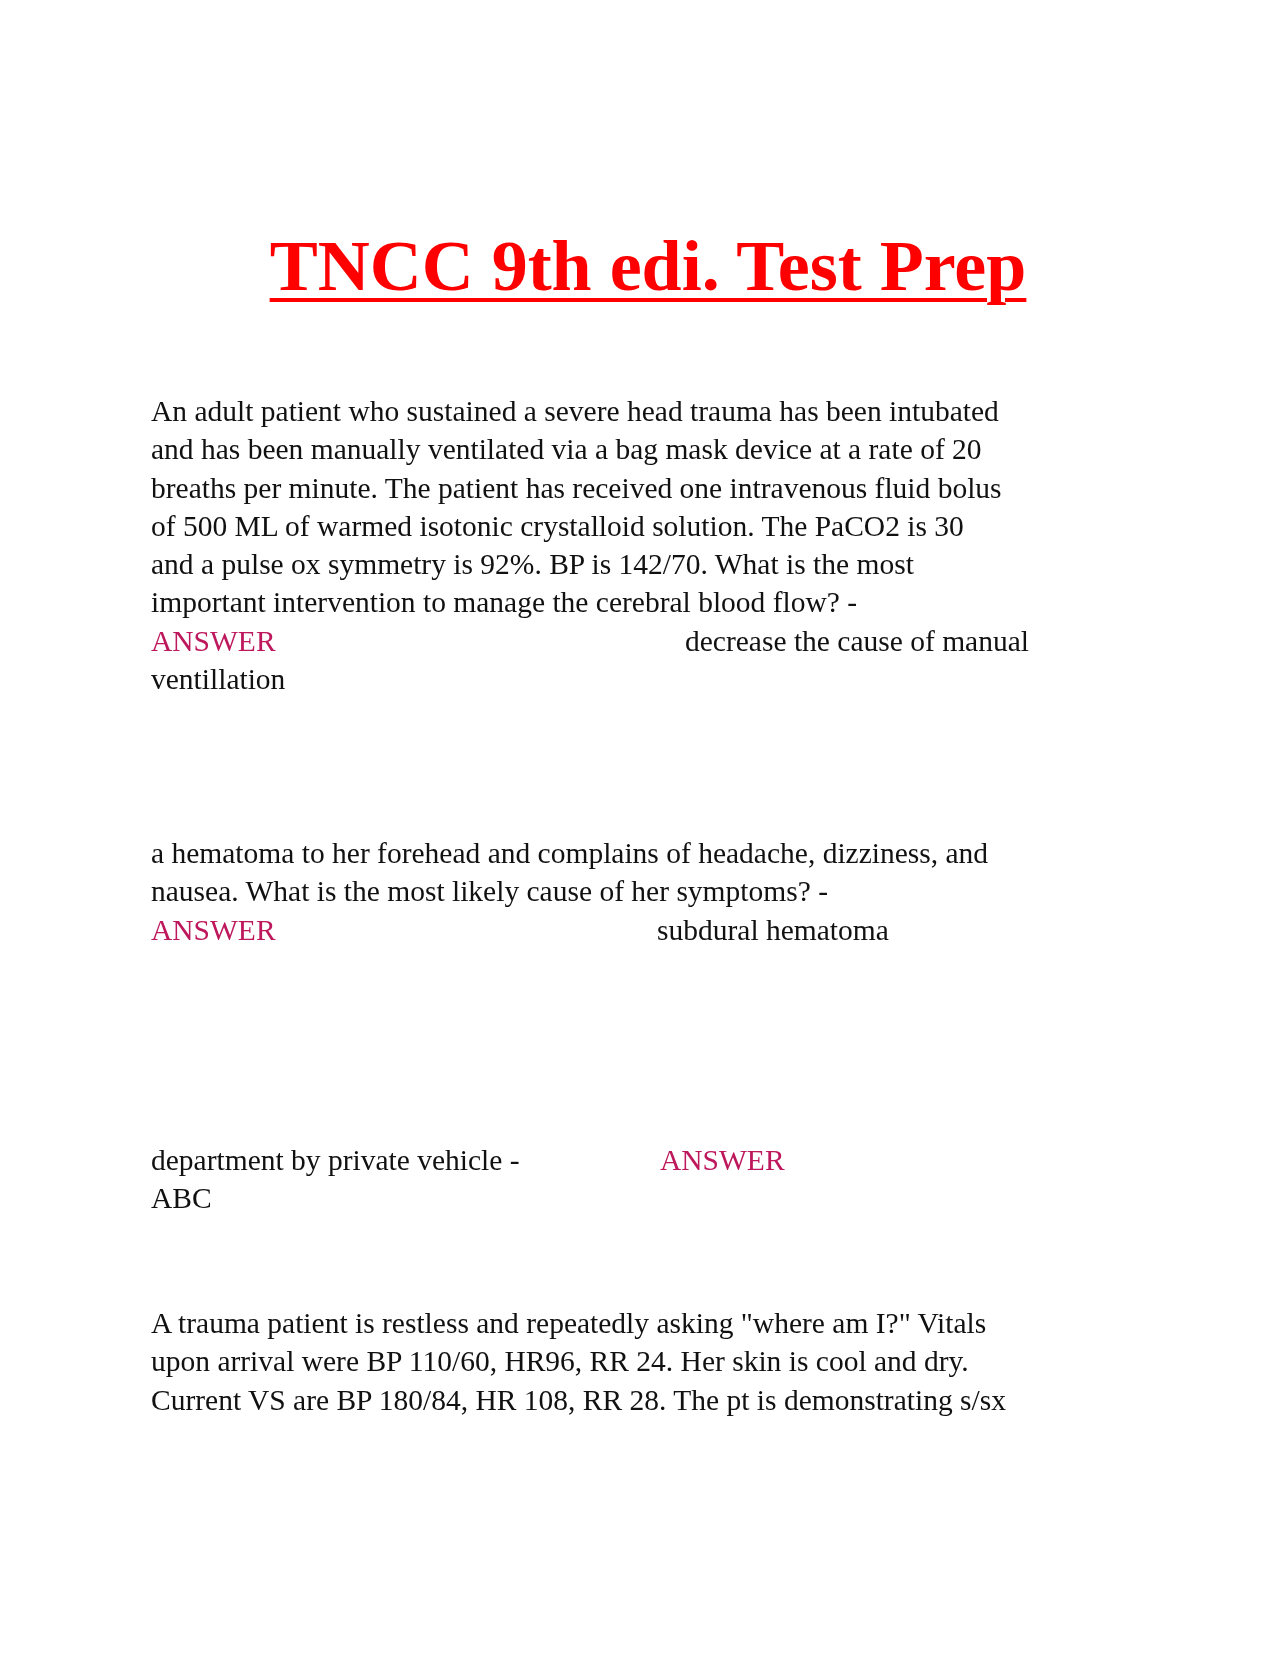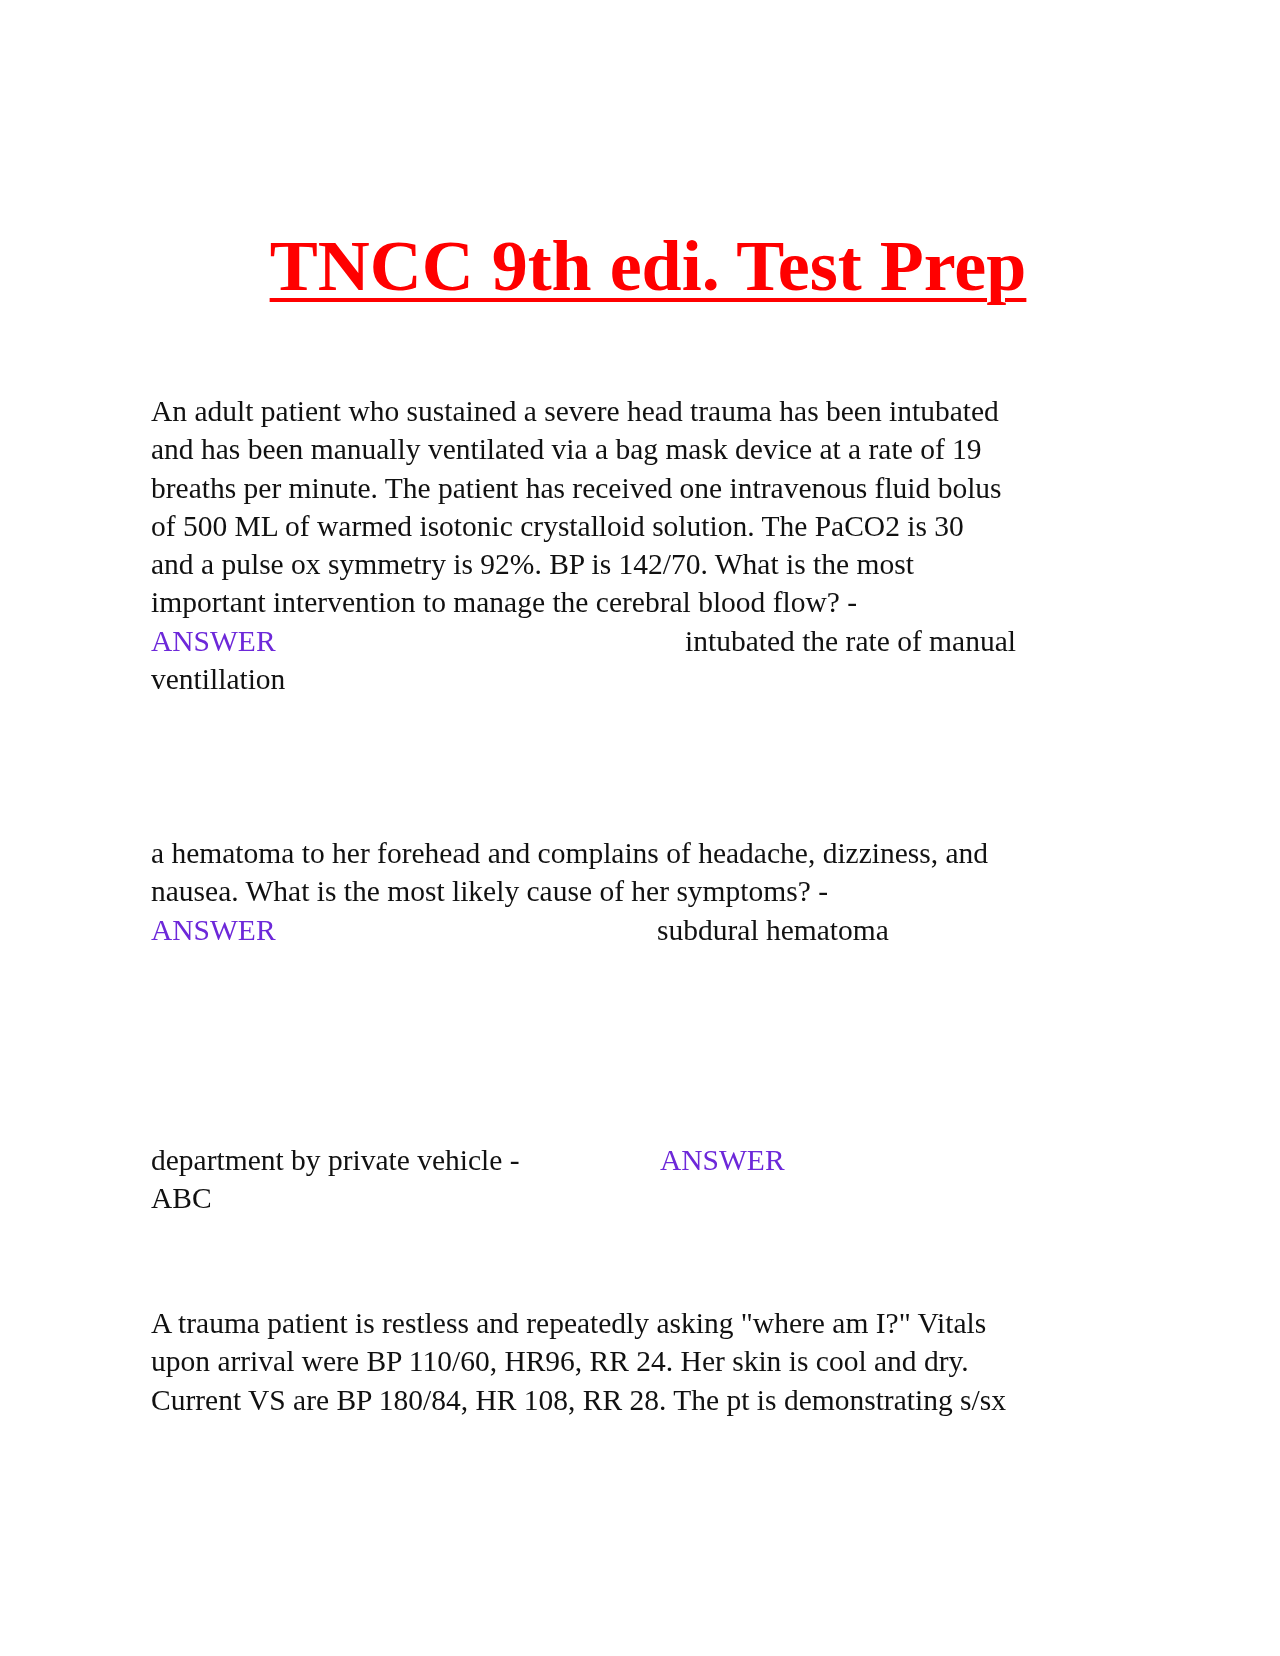--- a/index.html
+++ b/index.html
@@ -2,38 +2,38 @@
 <html><head>
 <meta charset="utf-8">
 <style>
   html, body { margin: 0; padding: 0; background: #ffffff; }
   body { width: 1280px; height: 1656px; position: relative; overflow: hidden;
          font-family: "Liberation Serif", "DejaVu Serif", serif; color: #111111; }
   .title { position: absolute; left: 0; width: 1280px; top: 222px; text-align: center;
            font-size: 72px; font-weight: bold; color: #ff0000; text-decoration: underline;
            text-decoration-thickness: 4px; text-underline-offset: 8px; line-height: 1; margin: 8px; }
   .q { position: absolute; left: 151px; width: 980px; font-size: 29.5px; line-height: 38.3px; margin: 0; }
-  .ans { color: #6d28d9; }
+  .ans { color: #be185d; }
   .line { display: block; white-space: nowrap; }
 </style>
 </head>
 <body>
 
 <h1 class="title">TNCC 9th edi. Test Prep</h1>
 
 <div class="q" style="top:392px;">
   <span class="line">An adult patient who sustained a severe head trauma has been intubated</span>
-  <span class="line">and has been manually ventilated via a bag mask device at a rate of 19</span>
+  <span class="line">and has been manually ventilated via a bag mask device at a rate of 20</span>
   <span class="line">breaths per minute. The patient has received one intravenous fluid bolus</span>
   <span class="line">of 500 ML of warmed isotonic crystalloid solution. The PaCO2 is 30</span>
   <span class="line">and a pulse ox symmetry is 92%. BP is 142/70. What is the most</span>
   <span class="line">important intervention to manage the cerebral blood flow? -</span>
   <span class="line" style="position:relative;">
     <span class="ans">ANSWER</span>
-    <span style="position:absolute; left:534px;">intubated the rate of manual</span>
+    <span style="position:absolute; left:534px;">decrease the cause of manual</span>
   </span>
   <span class="line">ventillation</span>
 </div>
 
 <div class="q" style="top:834px;">
   <span class="line">a hematoma to her forehead and complains of headache, dizziness, and</span>
   <span class="line">nausea. What is the most likely cause of her symptoms? -</span>
   <span class="line" style="position:relative;">
     <span class="ans">ANSWER</span>
     <span style="position:absolute; left:506px;">subdural hematoma</span>

